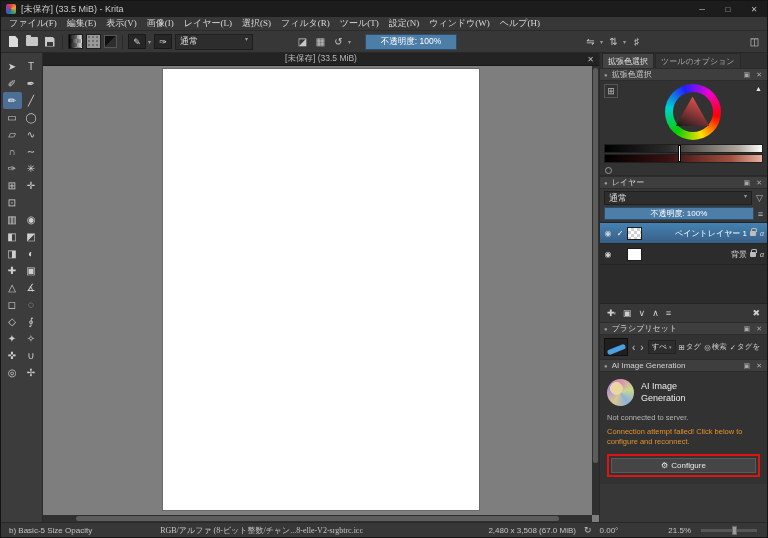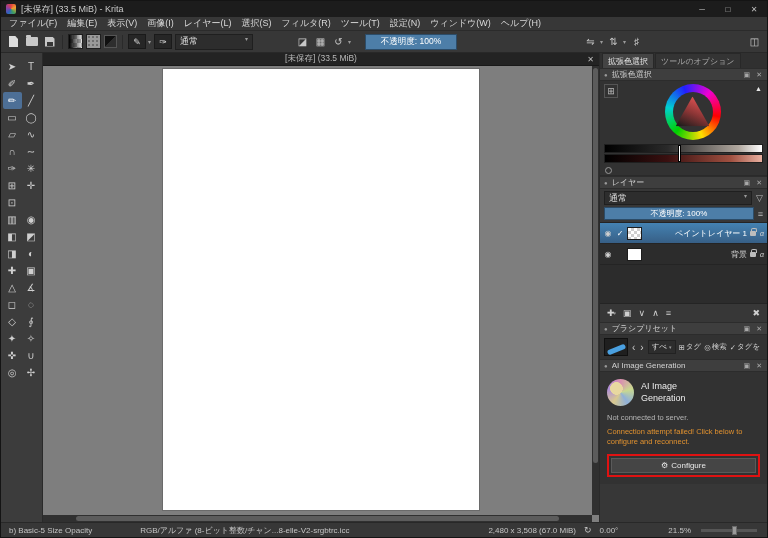--- a/index.html
+++ b/index.html
@@ -11,21 +11,21 @@
   .window { width:768px; height:538px; display:flex; flex-direction:column; background:#373737; border:1px solid #141414; }
 
   
   .titlebar { height:16px; background:#1c1c1c; display:flex; align-items:center; gap:5px; padding-left:5px; flex:0 0 auto; }
   .app-icon { width:10px; height:10px; border-radius:2px; background:conic-gradient(#e04040,#f0a030,#40a060,#3060c0,#9040a0,#e04040); flex:0 0 auto; }
   .titlebar .title { font-size:9px; color:#c9c9c9; white-space:nowrap; }
   .win-controls { margin-left:auto; display:flex; height:100%; }
   .win-btn { width:26px; display:flex; align-items:center; justify-content:center; font-size:8px; color:#bdbdbd; }
 
   
-  .menubar { height:14px; background:#373737; border-bottom:1px solid #2b2b2b; display:flex; align-items:center; padding-left:3px; flex:0 0 auto; }
+  .menubar { height:14px; background:#373737; border-bottom:1px solid #2b2b2b; display:flex; align-items:center; padding-left:3px; flex:0 0 auto;font-family:Liberation Serif, serif; }
   .menu-item { padding:0 5px; font-size:9px; color:#d8d8d8; white-space:nowrap; }
 
   
   .toolbar { height:22px; background:#373737; border-bottom:1px solid #282828; display:flex; align-items:center; gap:3px; padding:0 5px; flex:0 0 auto; }
   .tb-btn { height:16px; min-width:15px; display:flex; align-items:center; justify-content:center; color:#c8c8c8; font-size:10px; }
   .tb-arrow { font-size:6px; color:#9a9a9a; margin-left:-1px; }
   .sep { width:1px; height:14px; background:#2a2a2a; margin:0 2px; flex:0 0 auto; }
   .gap36 { width:36px; } .gap20 { width:20px; } .gap8 { width:8px; }
   .i-file  { width:9px; height:11px; background:#dcdcdc; clip-path:polygon(0 0,70% 0,100% 28%,100% 100%,0 100%); }
   .i-folder{ width:12px; height:9px; background:#c8c8c8; border-radius:1px; position:relative; }
@@ -132,21 +132,21 @@
   .ai-title { width:64px; font-size:9px; line-height:1.3; color:#ececec; }
   .ai-status { font-size:7.5px; color:#b5b5b5; }
   .ai-warning { font-size:7.5px; line-height:1.35; color:#e0912f; }
   .ai-highlight { border:2px solid #e01212; padding:2px; margin-top:2px; }
   .configure-btn { height:15px; background:#454545; border:1px solid #5a5a5a; display:flex; align-items:center; justify-content:center; gap:3px; color:#e8e8e8; font-size:8px; }
   .gear { font-size:8px; }
   .docker-filler { flex:1; background:#373737; }
 
   
   .statusbar { height:15px; background:#373737; border-top:1px solid #282828; display:flex; align-items:center; font-size:8px; color:#c5c5c5; padding:0 8px; gap:8px; flex:0 0 auto; white-space:nowrap; }
-  .sb-profile { margin-left:40px; }
+  .sb-profile { margin-left:60px;font-family:Liberation Serif, serif; }
   .sb-spacer { flex:1; }
   .sb-rot { font-size:9px; }
   .sb-zoom { margin-left:42px; }
   .zoom-slider { width:56px; height:3px; background:#565656; position:relative; margin:0 2px; }
   .zoom-thumb { position:absolute; left:55%; top:-3px; width:5px; height:9px; background:#9a9a9a; border:1px solid #6a6a6a; }
 </style>
 </head>
 <body>
 
 <div class="window">

